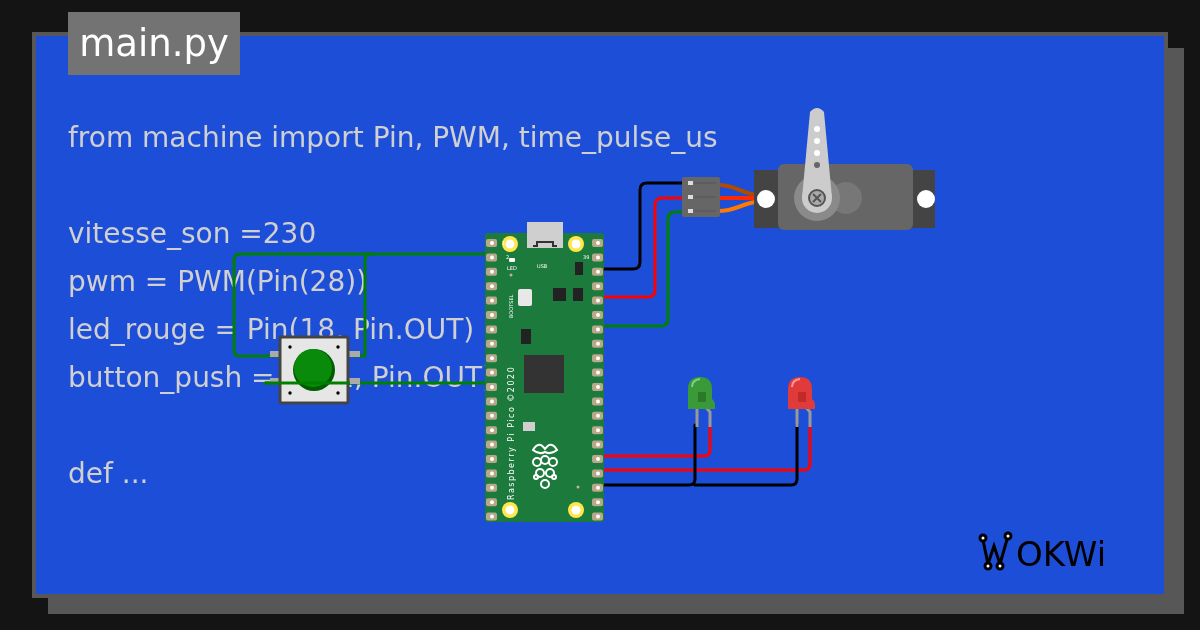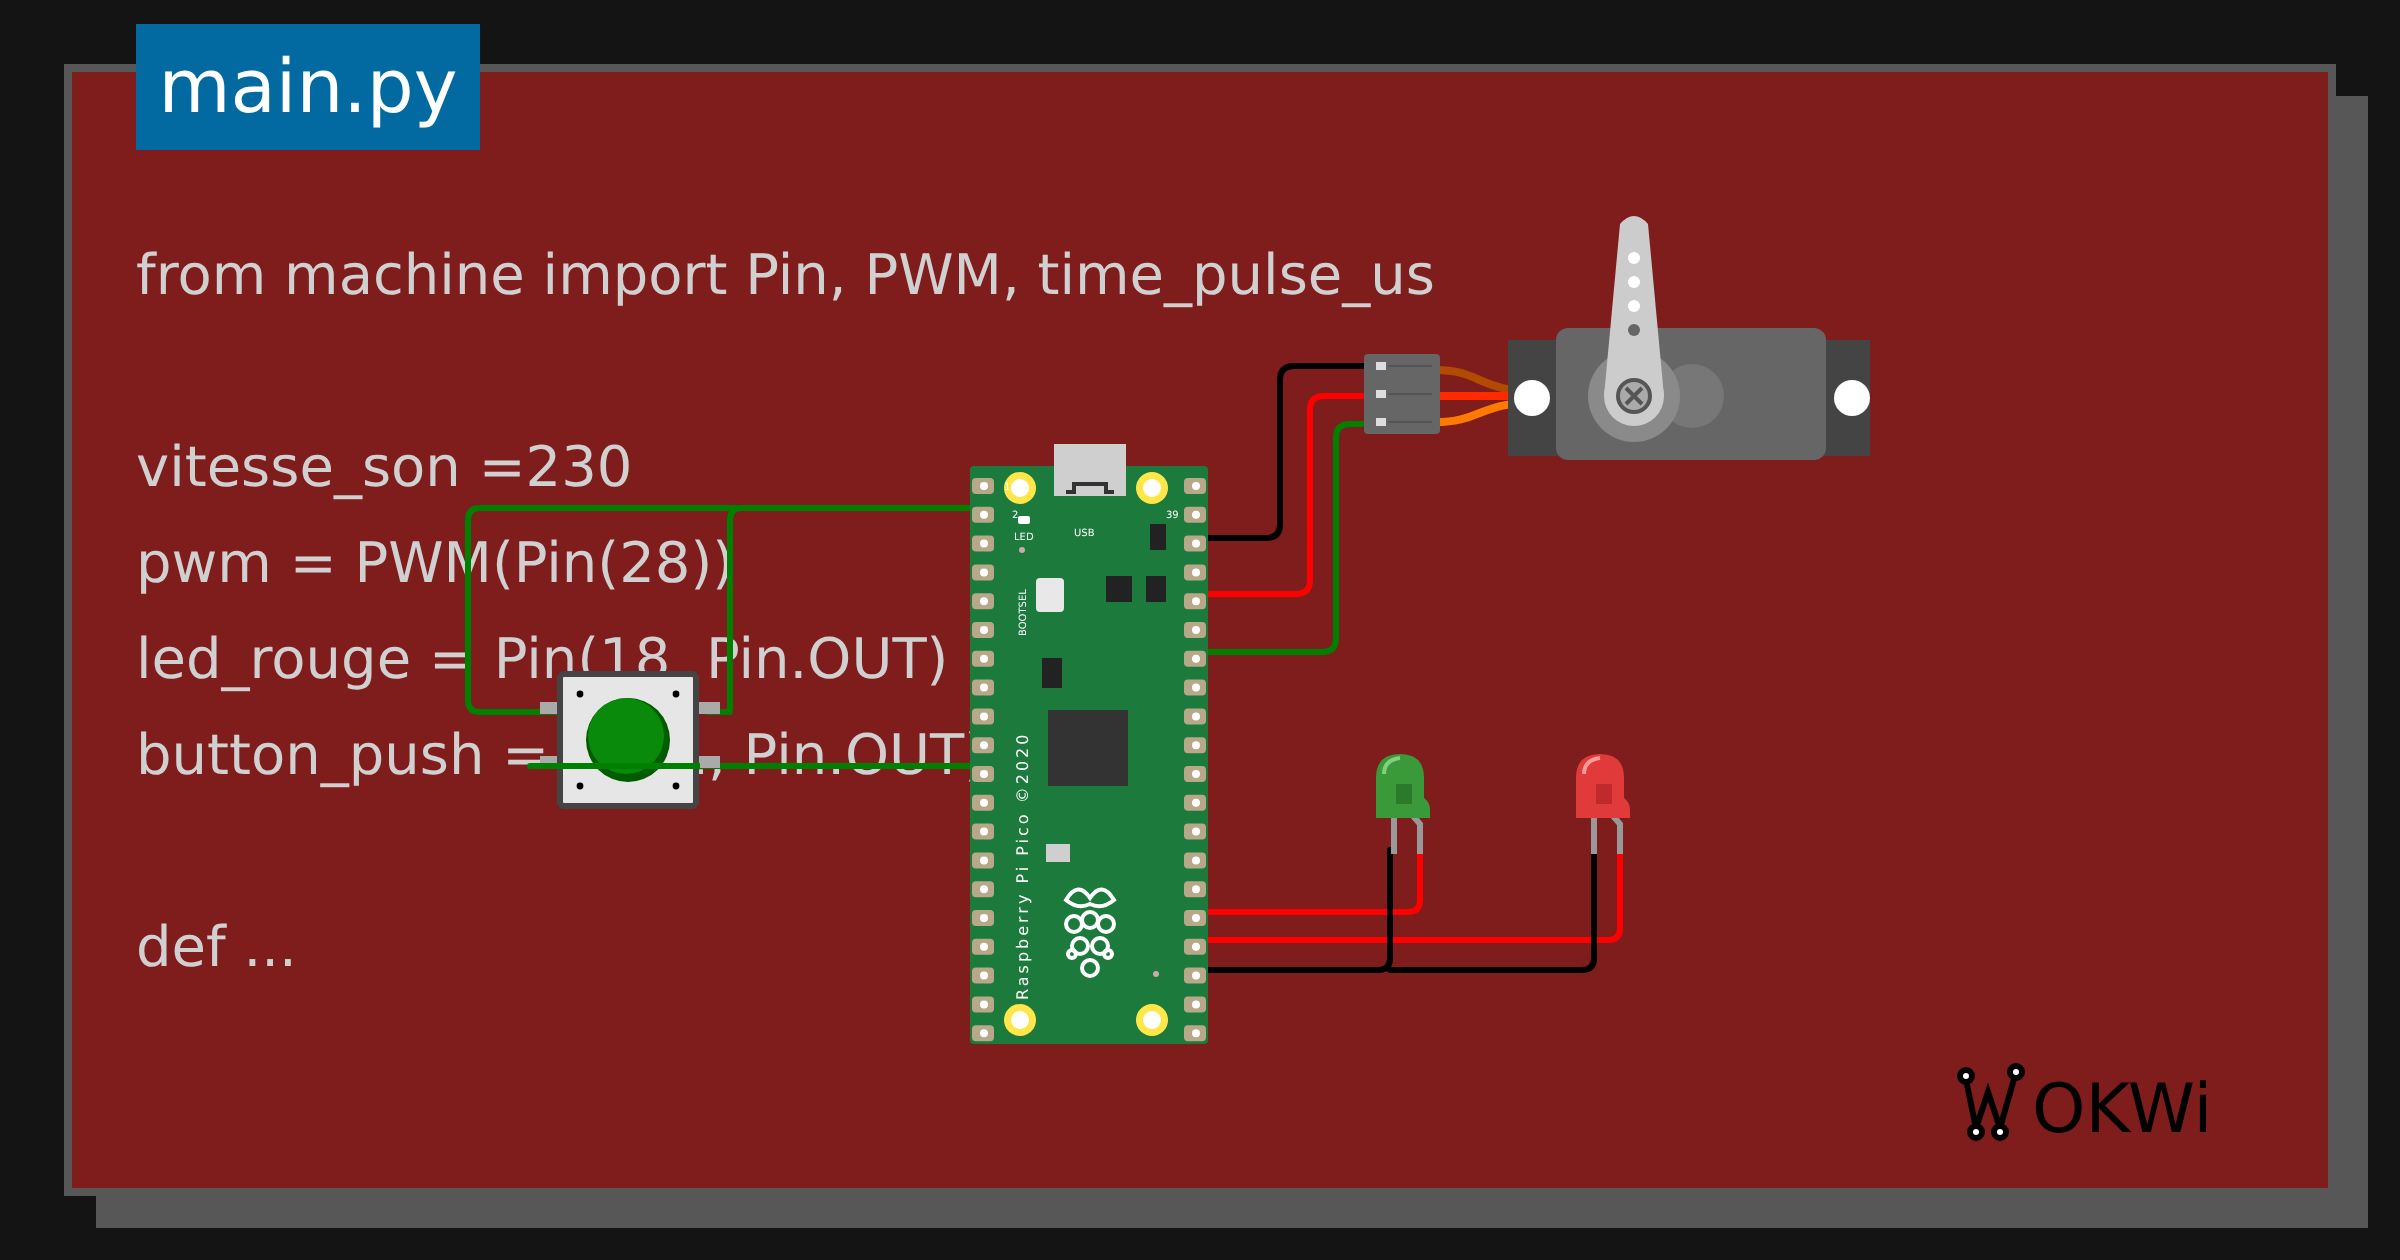--- a/index.html
+++ b/index.html
@@ -1,19 +1,19 @@
 <!DOCTYPE html>
 <html><head>
 <meta charset="utf-8">
 <style>
   html, body { margin:0; padding:0; }
   body { width:1200px; height:630px; background:#141414; position:relative; overflow:hidden; font-family:"DejaVu Sans", sans-serif; }
   .shadow { position:absolute; left:48px; top:48px; width:1136px; height:566px; background:#575757; }
-  .card { position:absolute; left:32px; top:32px; width:1128px; height:558px; background:#7f1d1d; border:4px solid #575757; overflow:hidden; }
-  .tab { position:absolute; left:68px; top:12px; width:172px; height:63px; background:#0369a1; color:#ffffff; font-size:37px; line-height:63px; text-align:center; z-index:5; }
+  .card { position:absolute; left:32px; top:32px; width:1128px; height:558px; background:#1d4ed8; border:4px solid #575757; overflow:hidden; }
+  .tab { position:absolute; left:68px; top:12px; width:172px; height:63px; background:#737373; color:#ffffff; font-size:37px; line-height:63px; text-align:center; z-index:5; }
   .code { position:absolute; left:32px; top:78px; margin:0; font-family:"DejaVu Sans", sans-serif; font-size:28px; line-height:48px; color:#d0d0d0; white-space:pre; }
   .code div { height:48px; }
   svg.circuit { position:absolute; left:0; top:0; z-index:3; }
   .logo { position:absolute; left:978px; top:528px; z-index:4; }
 </style>
 </head>
 <body>
 
 <div class="shadow"></div>
 <div class="card">

